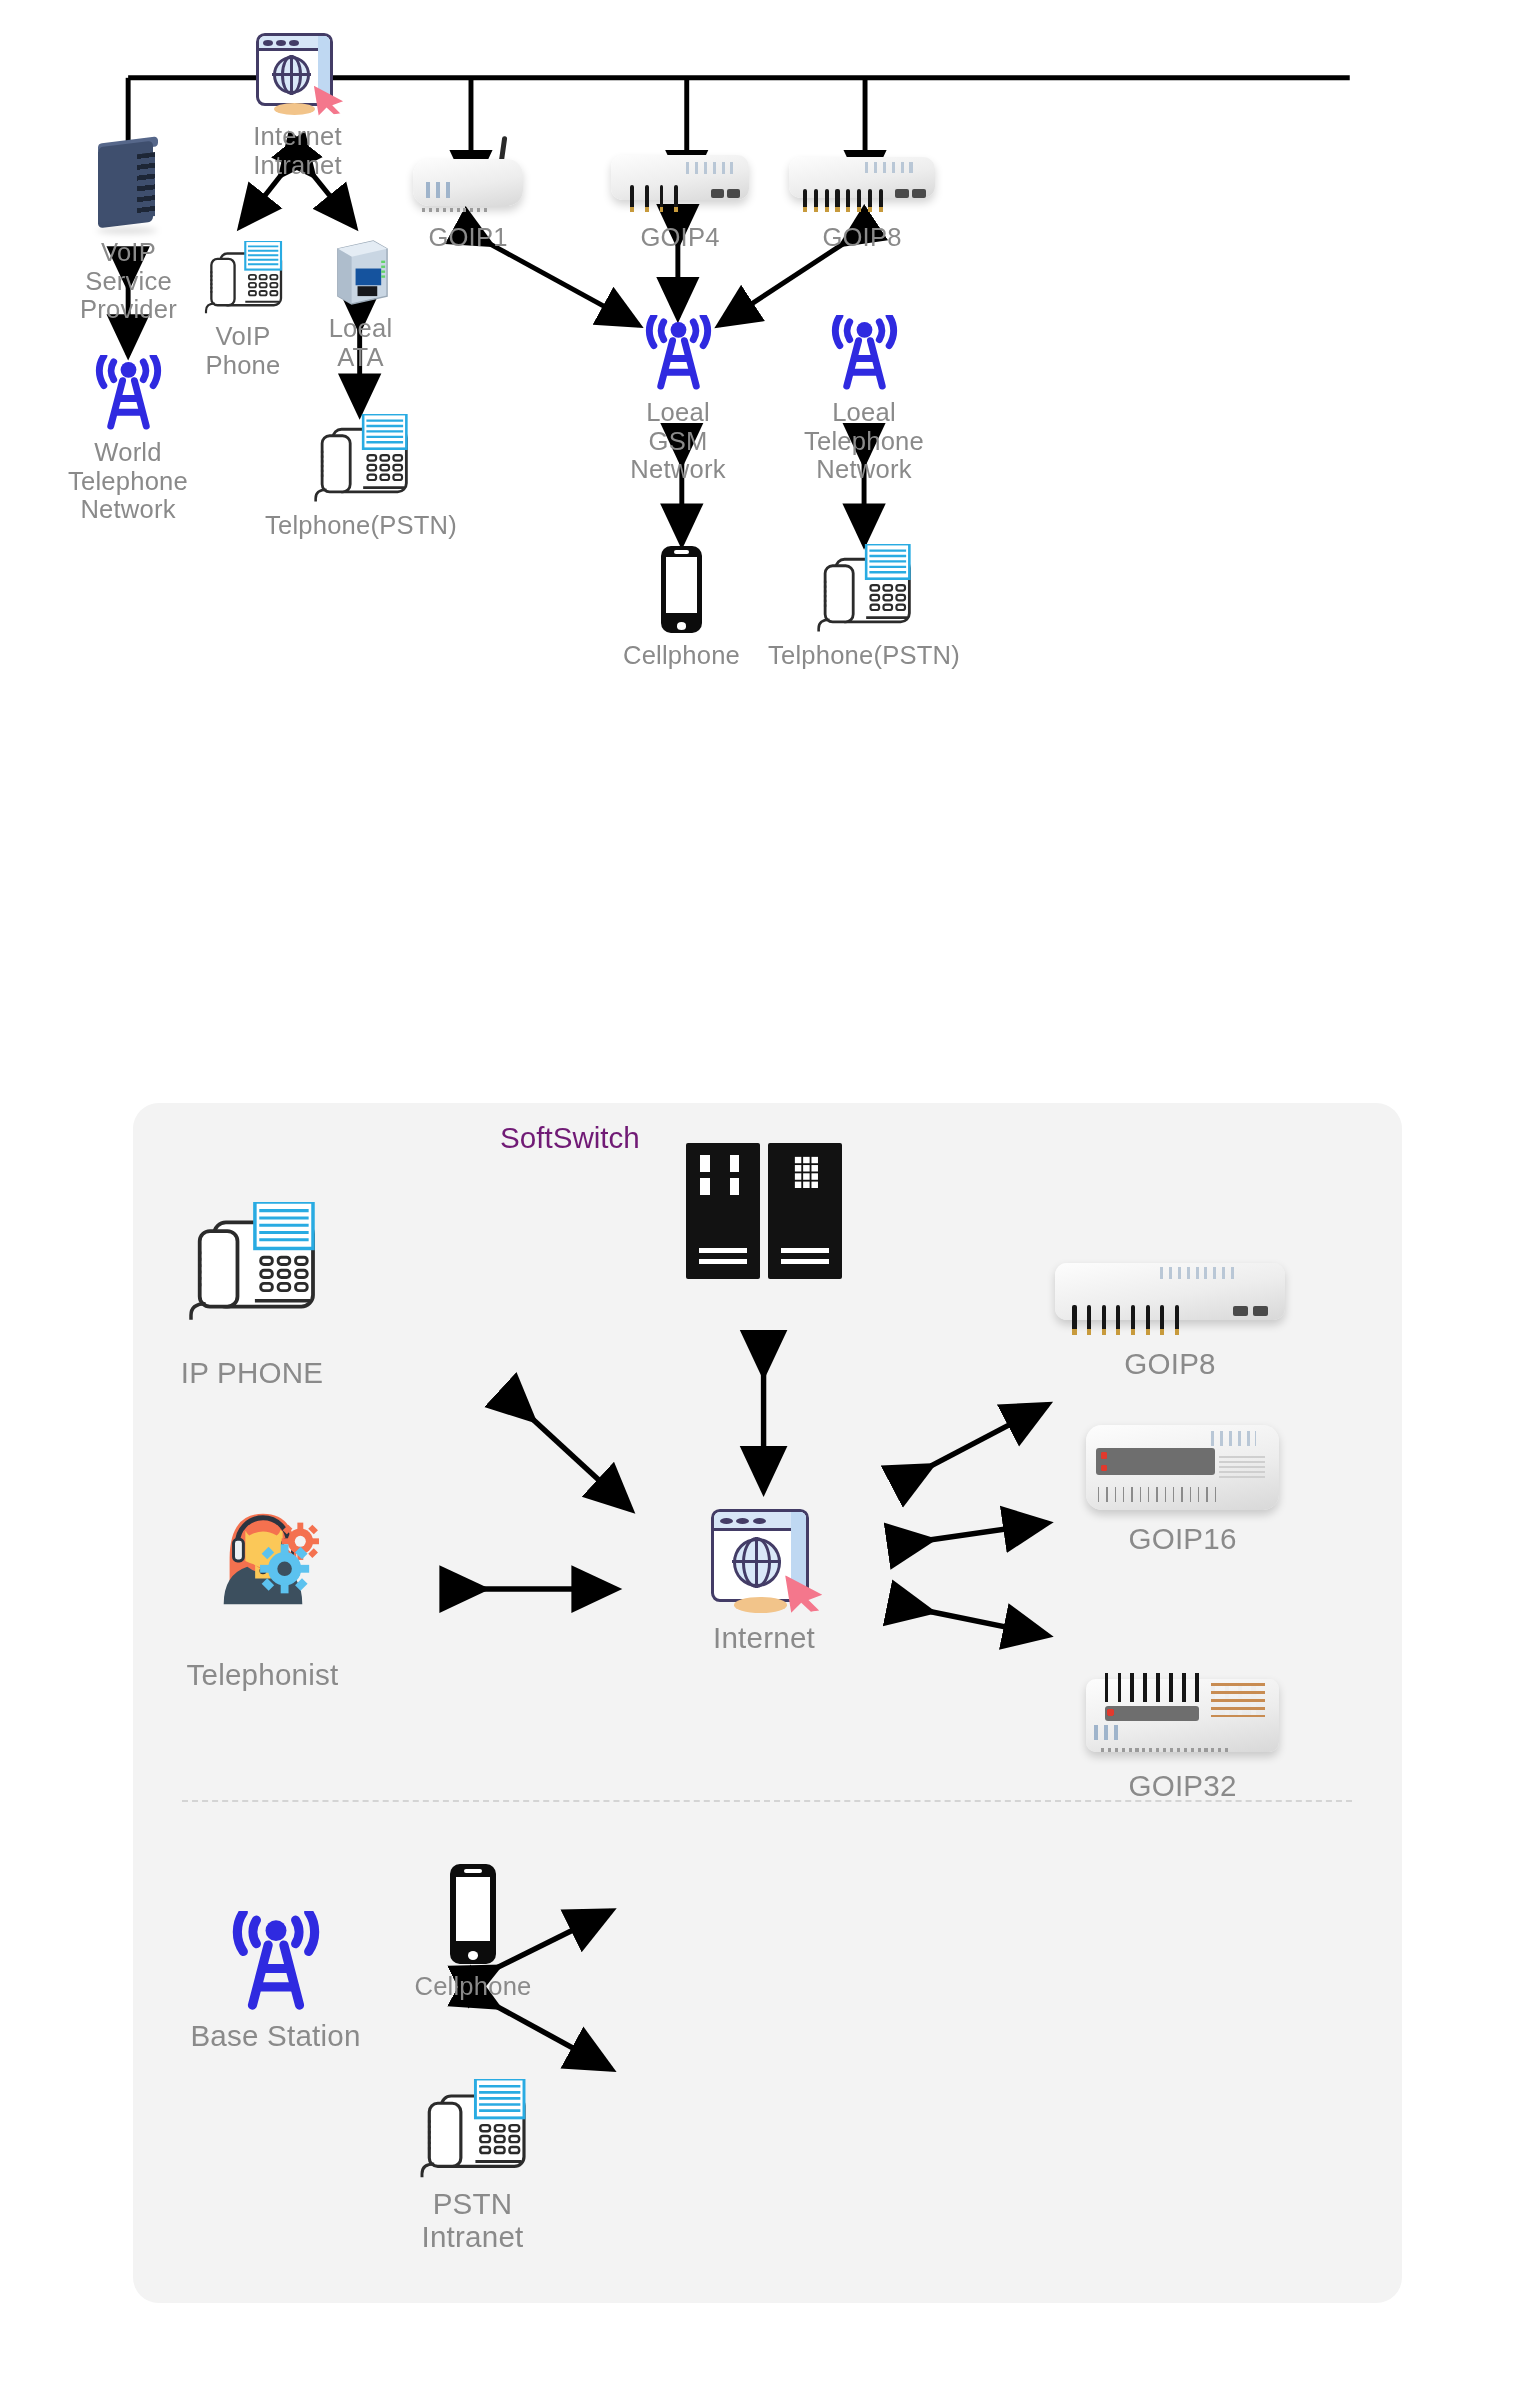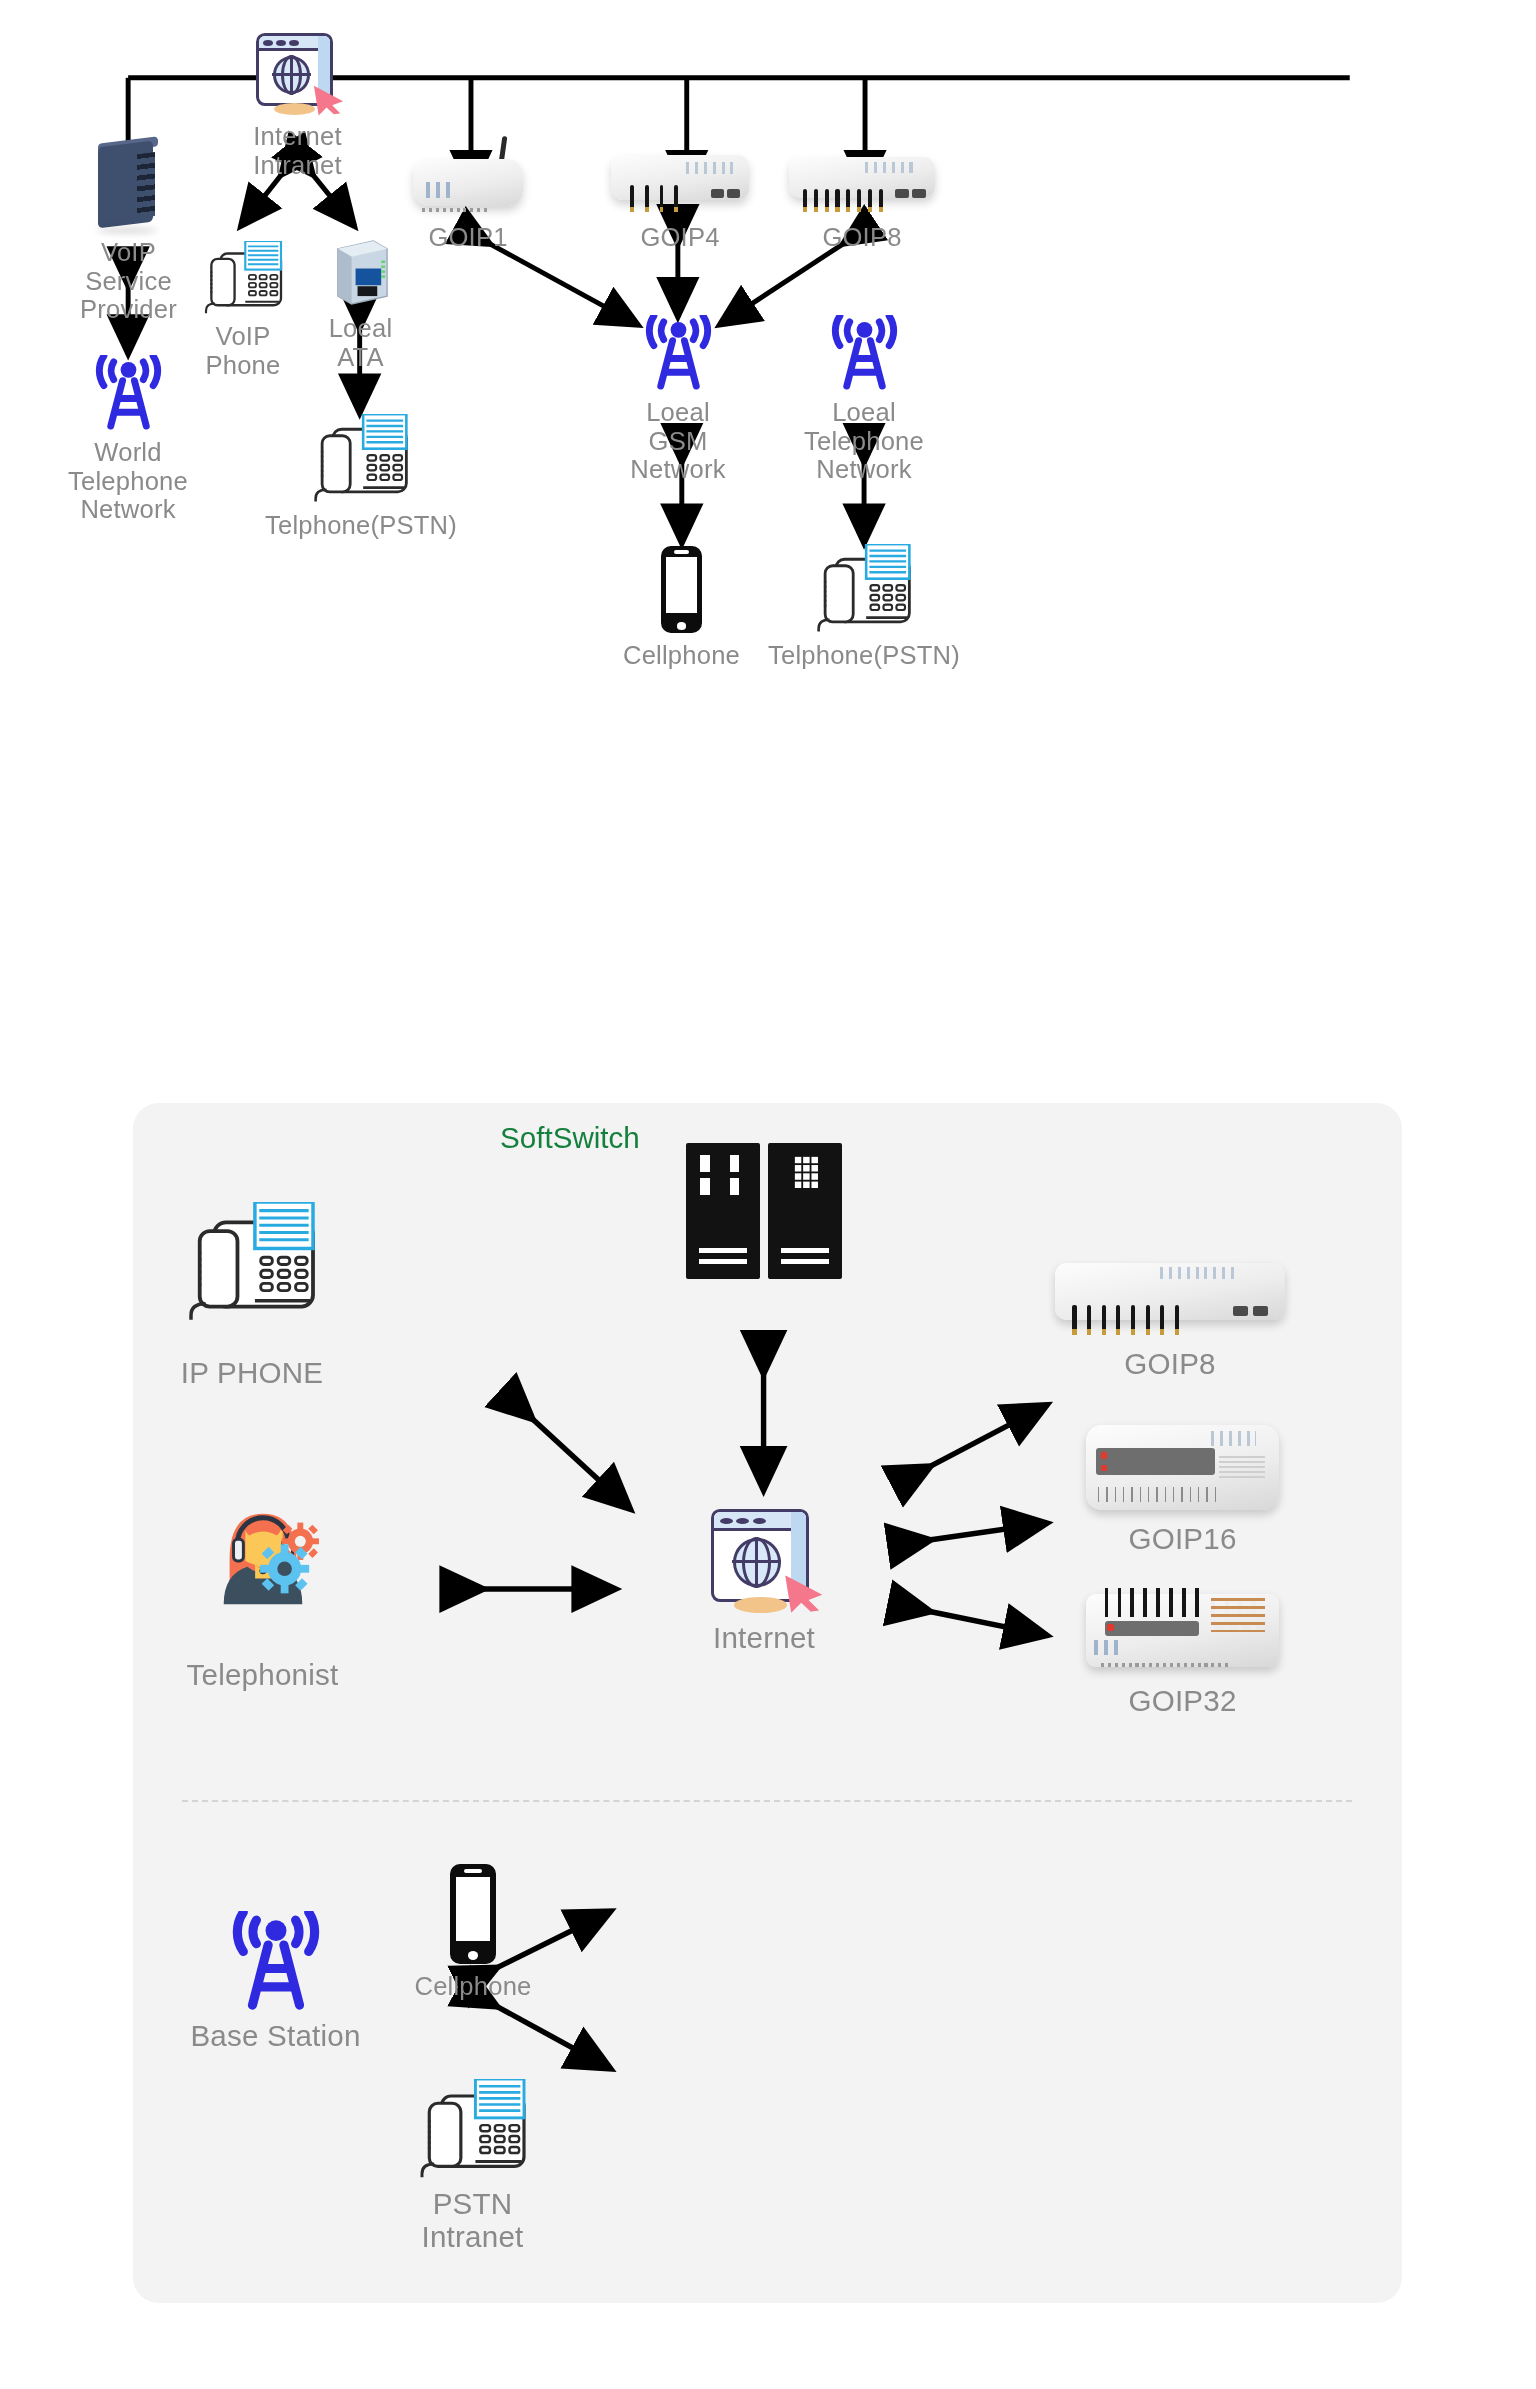--- a/index.html
+++ b/index.html
@@ -10,21 +10,21 @@
   .node{position:absolute;display:flex;flex-direction:column;align-items:center;}
   .node .cap{
     color:#8a8a8a;font-size:25.6px;line-height:1.12;text-align:center;
     margin-top:5.9px;white-space:pre-line;letter-spacing:0.2px;
   }
   .cap.big{font-size:29.6px;}
   .panel{
     position:absolute;background:#f3f3f3;border-radius:25.6px;
   }
   .panel-title{
-    position:absolute;color:#15803d;font-size:29.6px;white-space:nowrap;
+    position:absolute;color:#701a75;font-size:29.6px;white-space:nowrap;
   }
   .dashed{
     position:absolute;border-top:2px dashed #d4d4d4;
   }
   svg.lay{position:absolute;left:0;top:0;width:1537px;height:2390px;pointer-events:none;}
   
   .ico{position:relative;}
   
   .brw{width:100%;height:100%;position:relative;}
   .brw .win{
@@ -580,21 +580,21 @@
         <span class="simdot"></span>
         <span class="simdot"></span>
         <span class="simdot"></span>
     </div>
     <div style="position:absolute;right:10%;top:38%;width:22%;height:24%;background:repeating-linear-gradient(to bottom,#cfcfcf 0 2px,transparent 2px 4.9px);"></div>
     <div style="position:absolute;left:9%;bottom:14%;width:58%;height:16%;background:repeating-linear-gradient(to right,#8b8b8b 0 1.5px,transparent 1.5px 7%);"></div>
   </div>
   <div class="cap big">GOIP16</div>
 </div>
 
-<div class="node" style="left:1079px;top:1583px;width:207px;">
+<div class="node" style="left:1079px;top:1668px;width:207px;">
   <div class="ico goip" style="width:205px;height:95px;">
     <div class="shell" style="top:12%;bottom:12%;border-radius:9.9px;"></div>
     <div style="position:absolute;left:12%;top:16%;width:46%;height:20%;display:flex;justify-content:space-between;align-items:flex-end;">
       <i style="width:3.9px;height:29.6px;background:#151515;display:block"></i>
         <i style="width:3.9px;height:29.6px;background:#151515;display:block"></i>
       <i style="width:3.9px;height:29.6px;background:#151515;display:block"></i>
         <i style="width:3.9px;height:29.6px;background:#151515;display:block"></i>
       <i style="width:3.9px;height:29.6px;background:#151515;display:block"></i>
         <i style="width:3.9px;height:29.6px;background:#151515;display:block"></i>
       <i style="width:3.9px;height:29.6px;background:#151515;display:block"></i>

